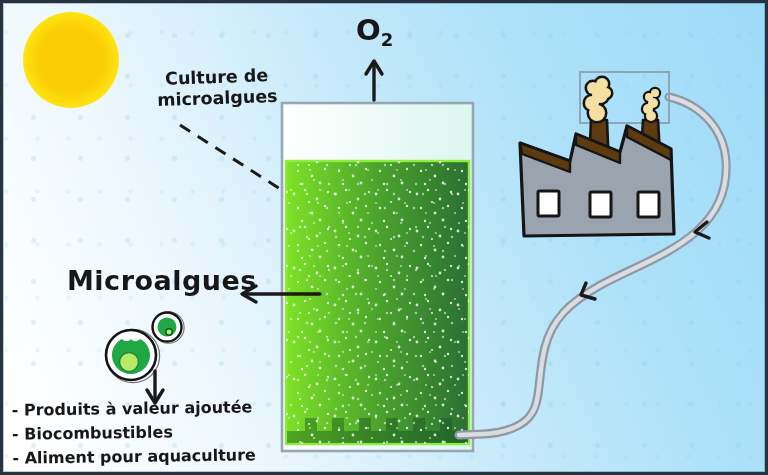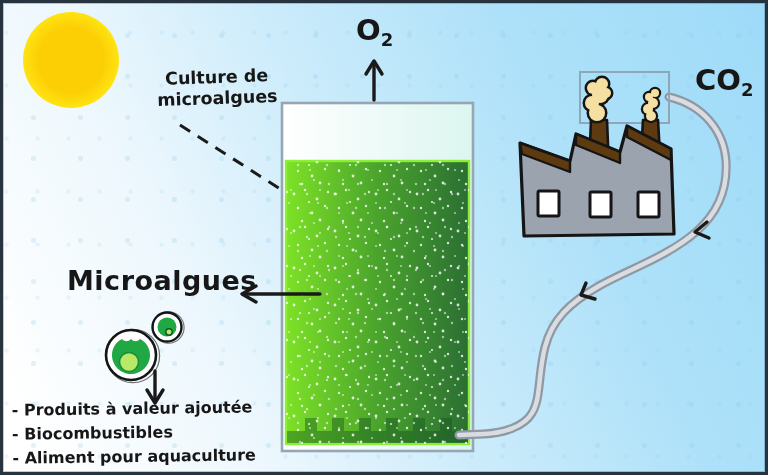--- a/index.html
+++ b/index.html
@@ -189,21 +189,20 @@
     </g>
   </svg>
 
   <div class="label label-culture">
     <div>Culture de</div>
     <div>microalgues</div>
   </div>
 
   <div class="label label-o2"><span>O</span><span class="sub">2</span></div>
 
-  <div class="label label-co2"><span>CO</span><span class="sub">2</span></div>
 
   <div class="label label-micro">Microalgues</div>
 
   <div class="products">
     <div>- Produits à valeur ajoutée</div>
     <div>- Biocombustibles</div>
     <div>- Aliment  pour aquaculture</div>
   </div>
 
 </div>

